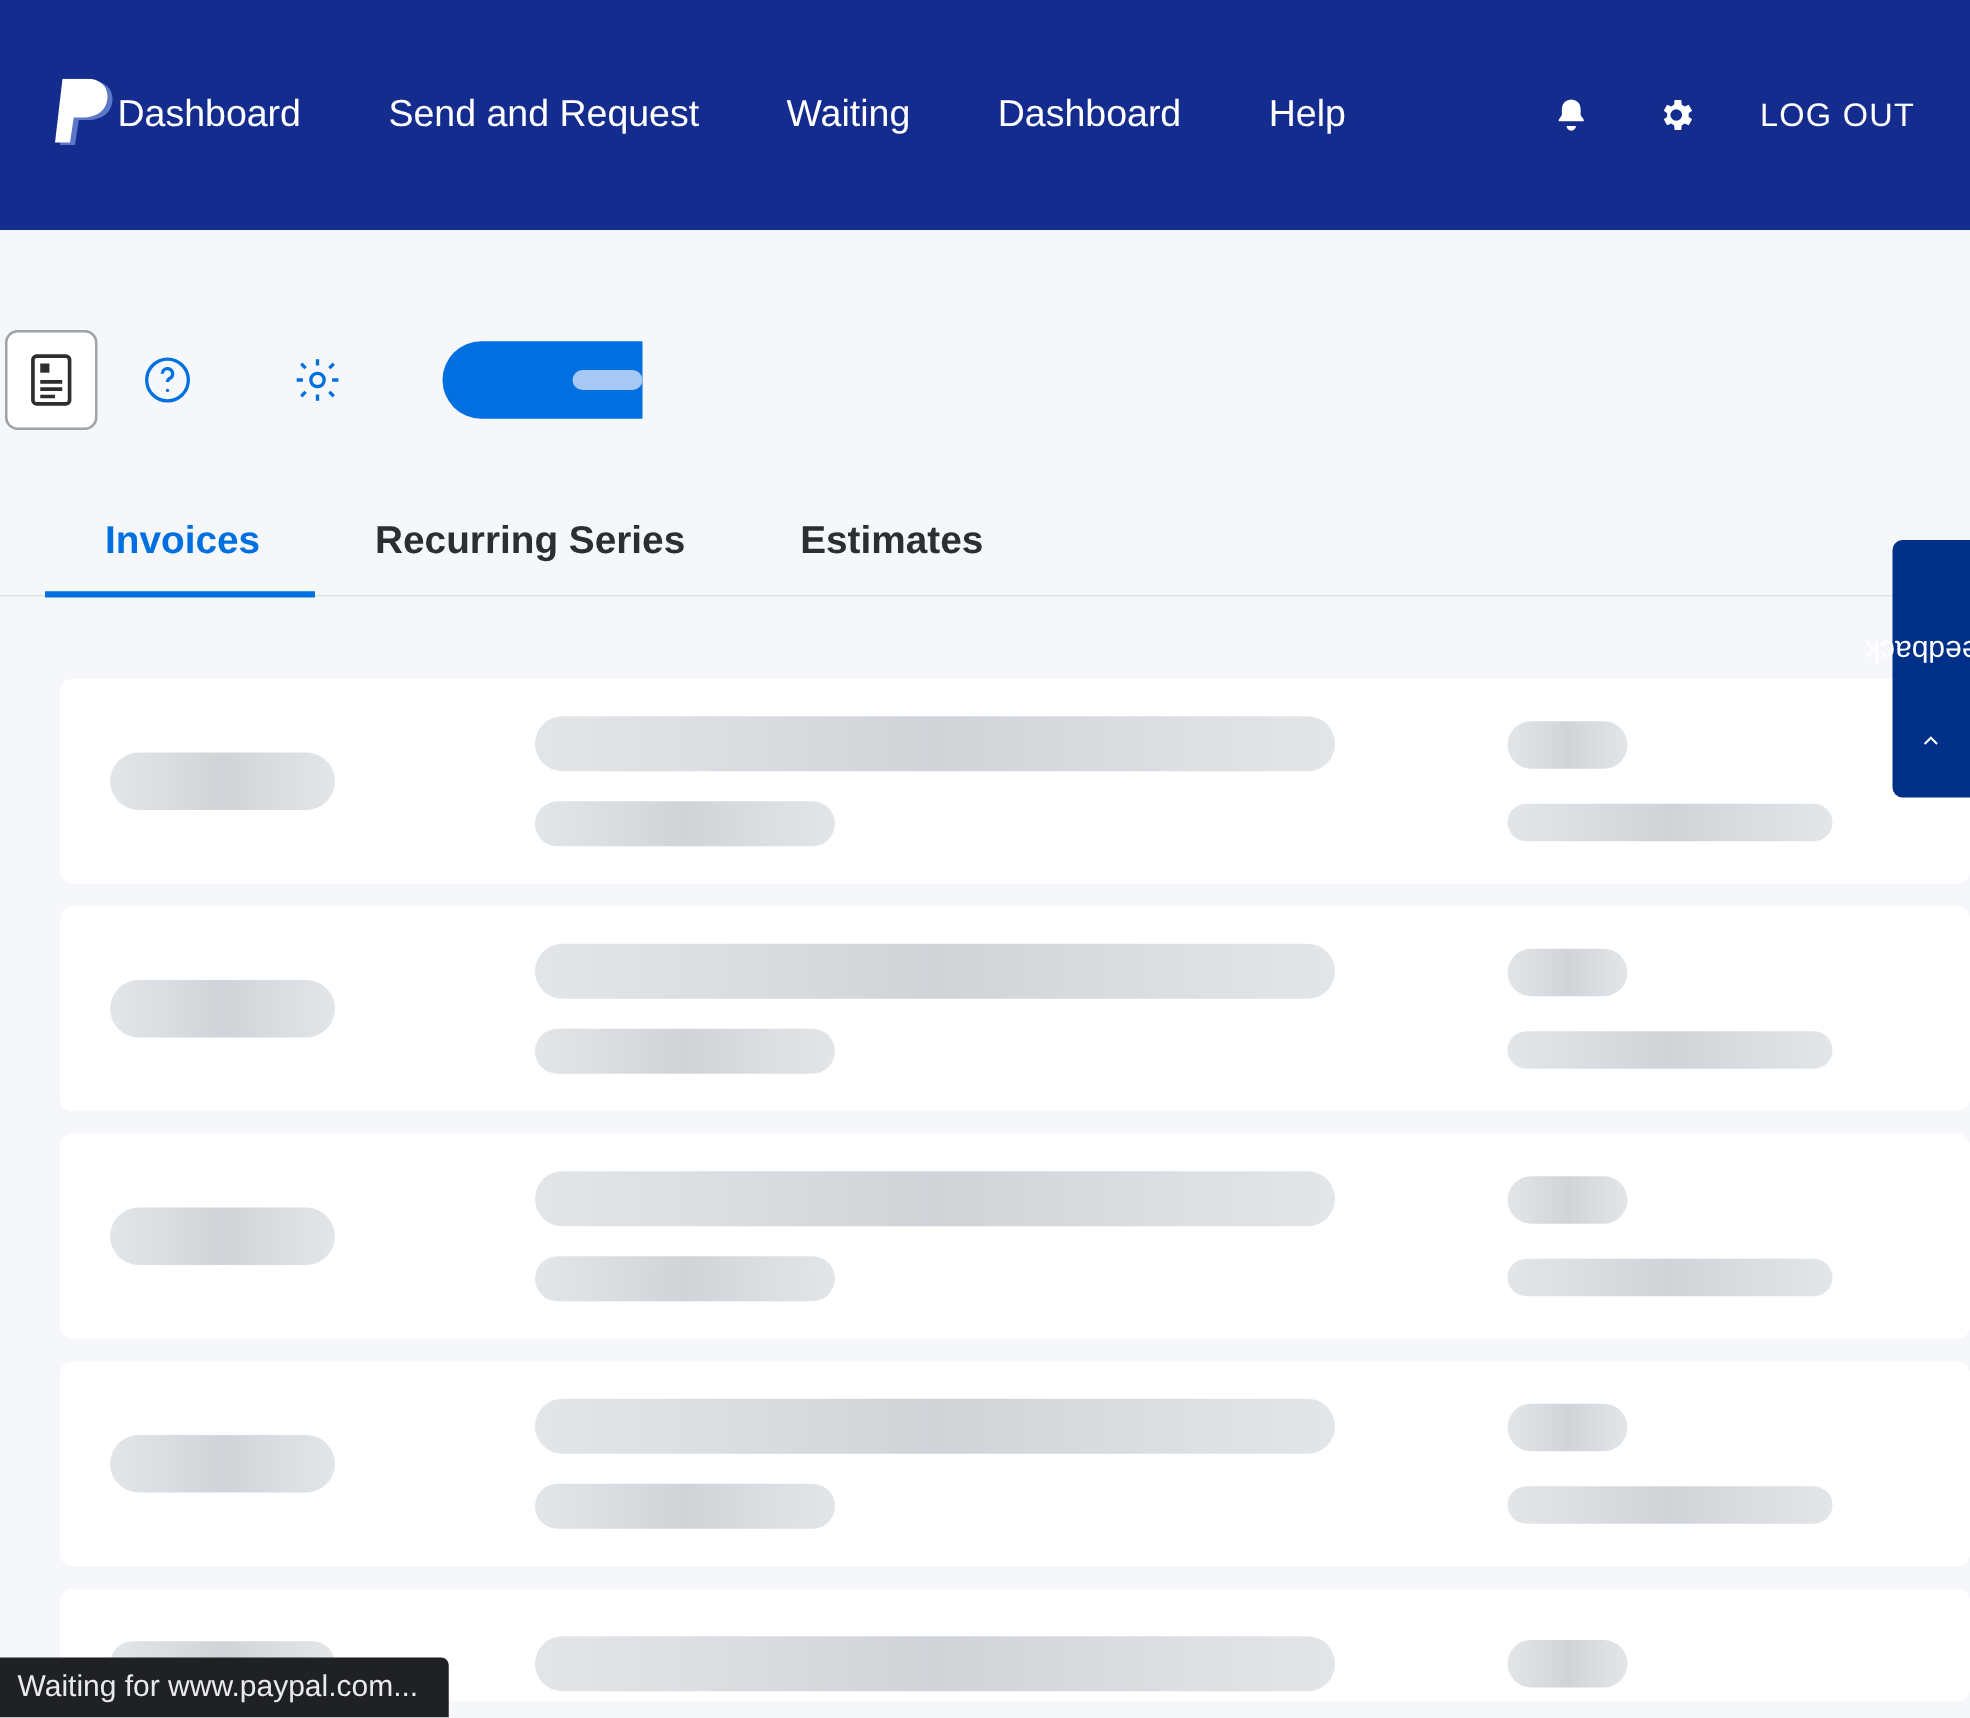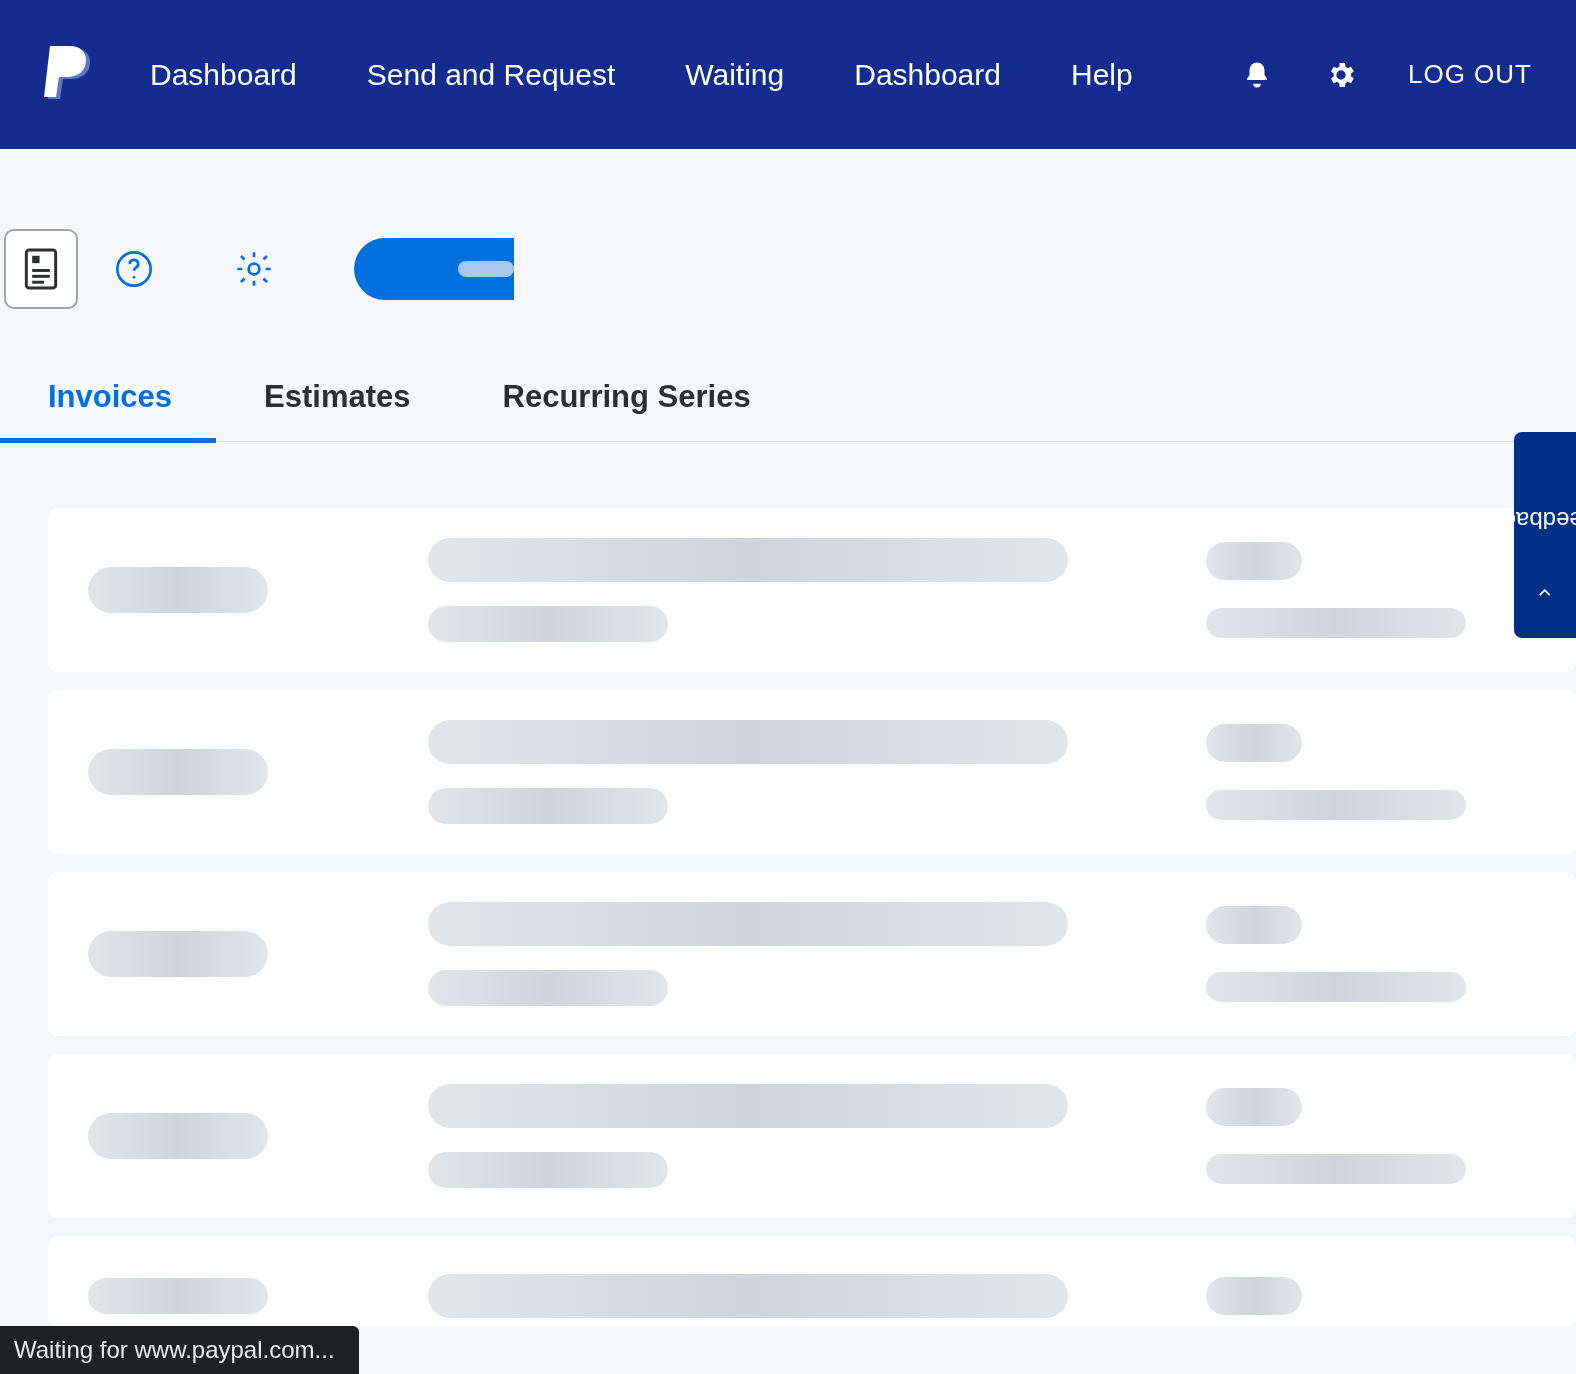--- a/index.html
+++ b/index.html
@@ -9,25 +9,24 @@
     color: #2c2e2f;
     width: 1576px;
     height: 1374px;
     overflow: hidden;
     position: relative;
   }
 
   
   .topbar {
     background: #142c8e;
-    height: 149px;
+    height: 184px;
     display: flex;
     align-items: center;
     padding: 0 44px 0 44px;
-    gap: 56px;
     color: #fff;
   }
   .logo {
     width: 50px;
     height: 58px;
     position: relative;
     flex: 0 0 auto;
   }
   .nav-links {
     display: flex;
@@ -138,20 +137,21 @@
   .tab {
     font-size: 31px;
     font-weight: 700;
     color: #2c2e2f;
     padding-bottom: 26px;
     cursor: pointer;
     position: relative;
   }
   .tab.active {
     color: #0070e0;
+    margin-left: 36px;
   }
   .tab.active::after {
     content: "";
     position: absolute;
     left: -48px;
     right: -44px;
     bottom: -2px;
     height: 5px;
     background: #0070e0;
   }
@@ -288,22 +288,22 @@
       </svg>
     </div>
     <div class="create-pill">
       <div class="create-pill-inner"></div>
     </div>
   </div>
 </div>
 
 <div class="tabs">
   <div class="tab active">Invoices</div>
+  <div class="tab">Recurring Series</div>
   <div class="tab">Estimates</div>
-  <div class="tab">Recurring Series</div>
 </div>
 
 <div class="list-wrap">
   <div class="card">
     <div class="col-left">
         <div class="skel skel-a"></div>
       </div>
     <div class="col-mid">
       <div class="skel skel-b1"></div>
       <div class="skel skel-b2"></div>

